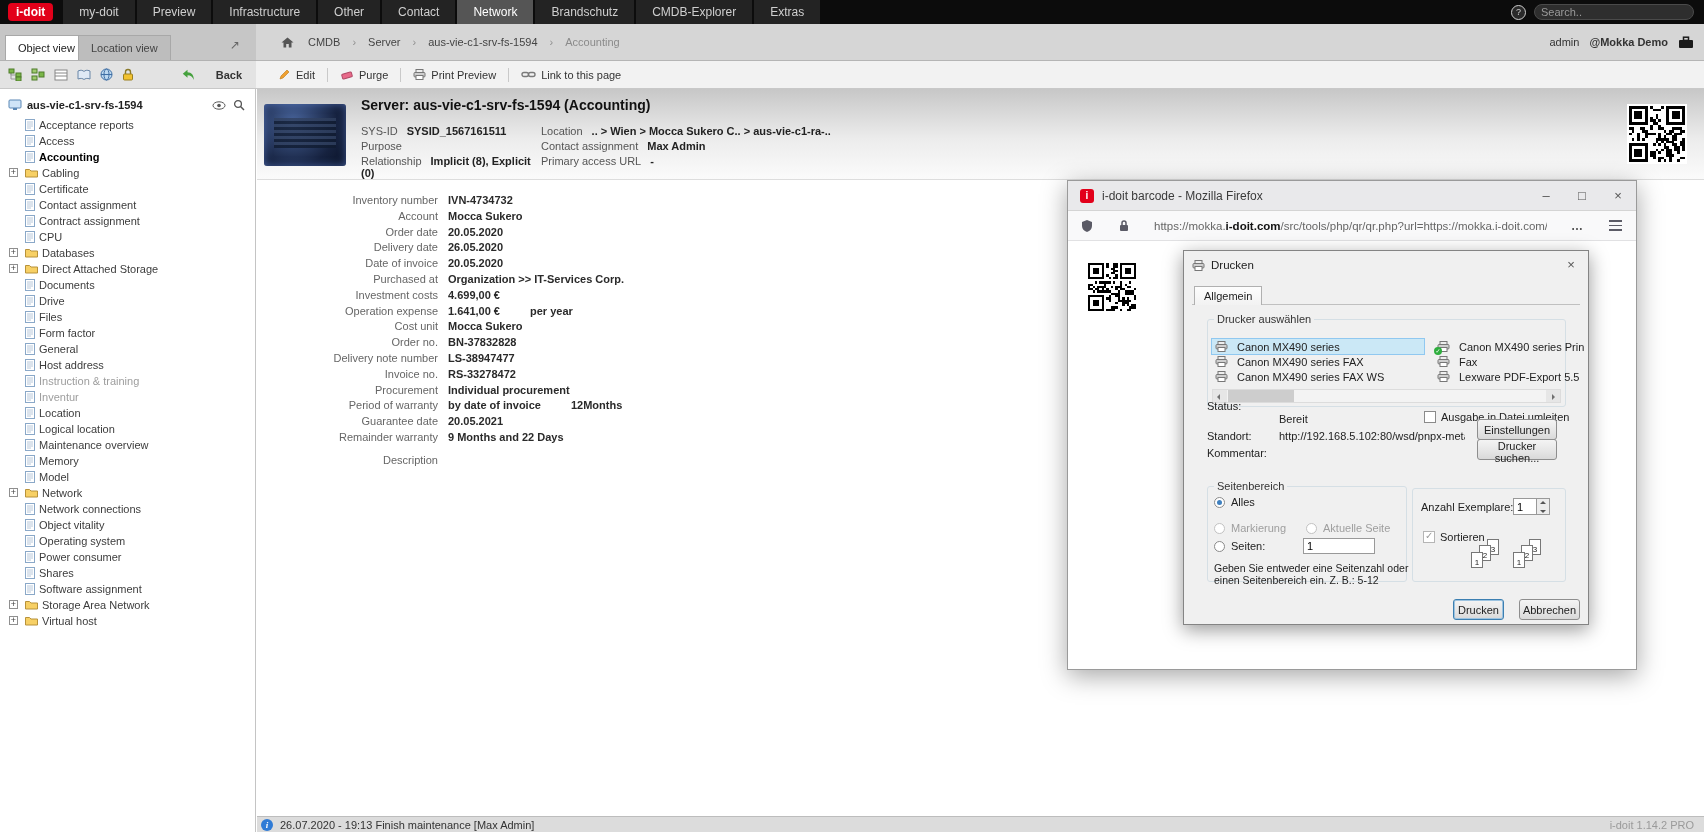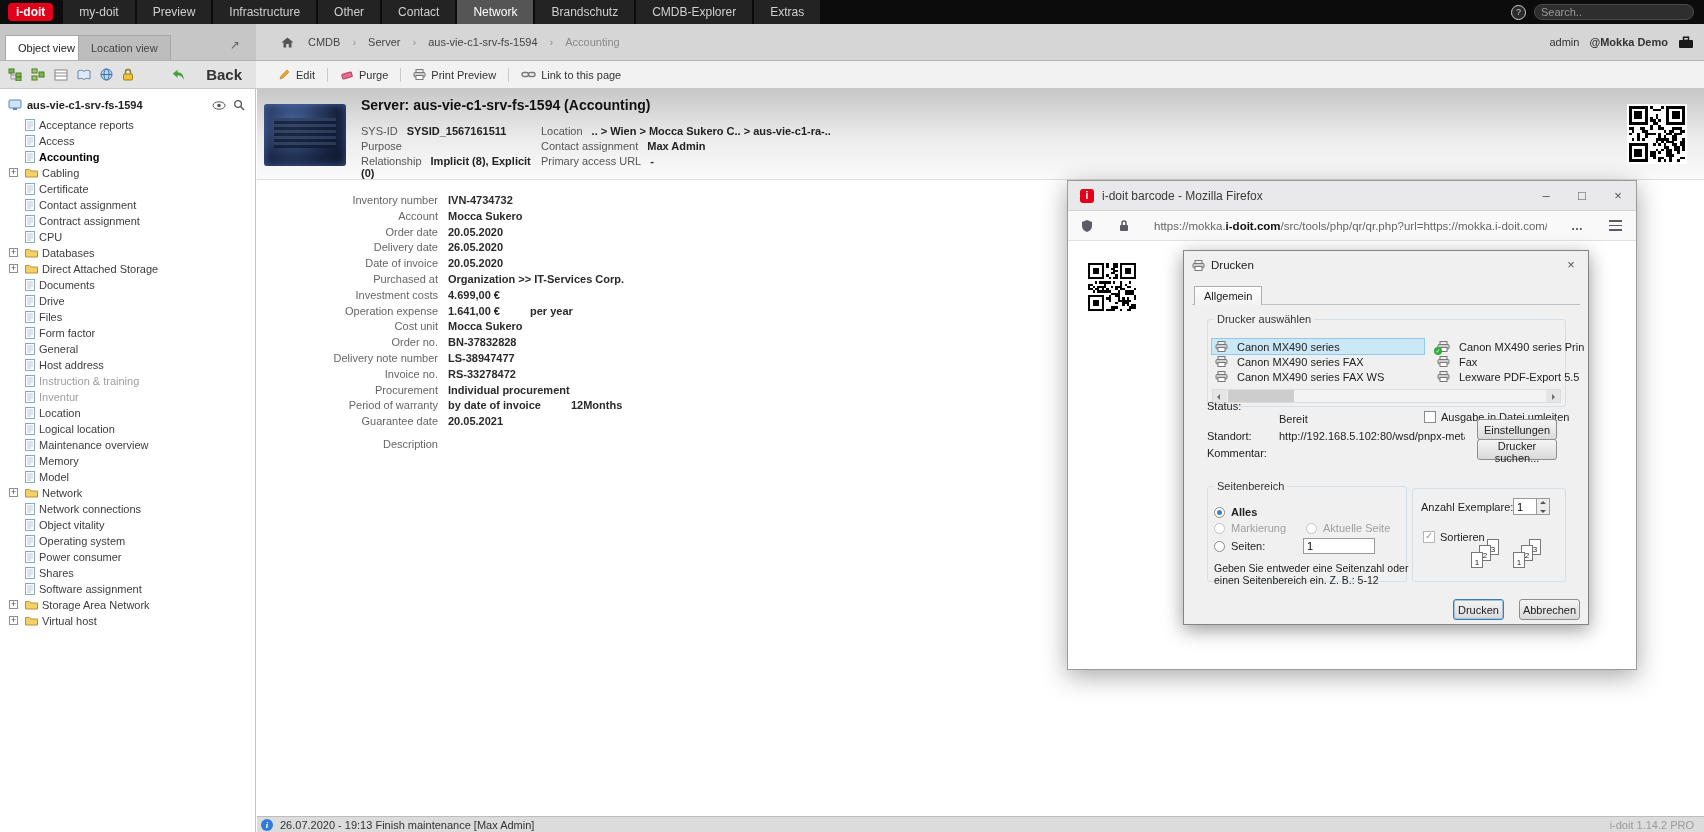--- a/index.html
+++ b/index.html
@@ -32,21 +32,21 @@
   .crumb{cursor:pointer;}
   .crumb + .crumb::before{content:"›";margin:0 12px;color:#8f8f8f;}
   .crumb.current{color:#8a8a8a;cursor:default;}
   .userbox{margin-left:auto;display:flex;align-items:center;gap:10px;padding-right:10px;font-size:11px;color:#333;}
   .userbox b{font-size:11px;}
 
   
   .toolrow{position:absolute;left:0;top:61px;width:100%;height:28px;}
   .tool-left{position:absolute;left:0;top:0;width:256px;height:100%;background:#e3e3e3;border-bottom:1px solid #c8c8c8;display:flex;align-items:center;gap:9px;padding-left:8px;}
   .ticon{cursor:pointer;}
-  .back-btn{margin-left:auto;margin-right:14px;display:flex;align-items:center;gap:21px;background:none;border:none;font-size:15px;font-weight:bold;color:#333;cursor:pointer;font-family:inherit;}
+  .back-btn{margin-left:auto;margin-right:14px;display:flex;align-items:flex-start;gap:21px;background:none;border:none;font-size:11px;font-weight:bold;color:#333;cursor:pointer;font-family:inherit;}
   .tool-main{position:absolute;left:256px;right:0;top:0;height:100%;background:#f2f2f2;border-bottom:1px solid #c8c8c8;display:flex;align-items:center;padding-left:22px;}
   .tbtn{display:flex;align-items:center;gap:5px;background:none;border:none;font-size:11px;color:#333;cursor:pointer;font-family:inherit;}
   .tsep{width:1px;height:14px;background:#c9c9c9;margin:0 12px;}
 
   
   .sidebar{position:absolute;left:0;top:89px;width:256px;bottom:0;background:#fff;border-right:1px solid #c4c4c4;overflow:hidden;}
   .tree-root{display:flex;align-items:center;gap:5px;padding:10px 8px 6px 8px;font-size:11px;font-weight:bold;color:#222;position:relative;}
   .root-tools{position:absolute;right:10px;top:10px;display:flex;gap:7px;align-items:center;}
   .tree{font-size:11px;color:#3c3c3c;}
   .tree-item{position:relative;height:16px;display:flex;align-items:center;gap:4px;padding-left:25px;cursor:pointer;white-space:nowrap;}
@@ -137,21 +137,21 @@
   .cbox.dis::after{color:#9a9a9a;}
   .wbtn{font-family:inherit;font-size:11px;color:#222;background:linear-gradient(#f4f4f4,#e5e5e5 60%,#d9d9d9);border:1px solid #8e8e8e;border-radius:3px;cursor:pointer;}
   .btn-settings{position:absolute;left:293px;top:168px;width:80px;height:21px;}
   .btn-find{position:absolute;left:293px;top:188px;width:80px;height:21px;}
   .grp-range{left:23px;top:229px;width:200px;height:102px;}
   .radio{width:11px;height:11px;border:1px solid #8a8a8a;border-radius:50%;background:#fff;position:relative;display:inline-block;flex:none;}
   .radio.checked::after{content:"";position:absolute;inset:2px;border-radius:50%;background:#3f80bf;}
   .radio.dis{border-color:#c2c2c2;}
   .rrow{position:absolute;display:flex;align-items:center;gap:6px;color:#222;cursor:pointer;}
   .rrow.dis{color:#9e9e9e;cursor:default;}
-  .r-all{left:6px;top:14px;font-weight:bold;}
+  .r-all{left:6px;top:4px;}
   .r-sel{left:6px;top:30px;}
   .r-cur{left:98px;top:30px;}
   .r-pag{left:6px;top:48px;}
   .pages-input{position:absolute;left:95px;top:46px;width:72px;height:16px;border:1px solid #999;font-size:11px;padding:0 3px;font-family:inherit;}
   .hint{position:absolute;left:6px;font-size:10.5px;color:#222;white-space:nowrap;}
   .hint.h1{top:70px;}
   .hint.h2{top:82px;}
   .grp-copies{left:228px;top:237px;width:154px;height:94px;}
   .copies-label{position:absolute;left:8px;top:12px;color:#222;}
   .spinner{position:absolute;left:100px;top:9px;display:flex;}
@@ -1059,20 +1059,26 @@
         <span class="fsuffix">Months</span>
       </div>
 
       <div class="frow">
         <span class="flabel">Guarantee date</span>
         <span class="fvalue">20.05.2021</span>
         <span class="fextra"></span>
         <span class="fsuffix"></span>
       </div>
 
+      <div class="frow">
+        <span class="flabel">Remainder warranty</span>
+        <span class="fvalue">9 Months and 22 Days</span>
+        <span class="fextra"></span>
+        <span class="fsuffix"></span>
+      </div>
 
       <div class="frow gap">
         <span class="flabel">Description</span>
         <span class="fvalue"></span>
         <span class="fextra"></span>
         <span class="fsuffix"></span>
       </div>
     </div>
 </main>
 

